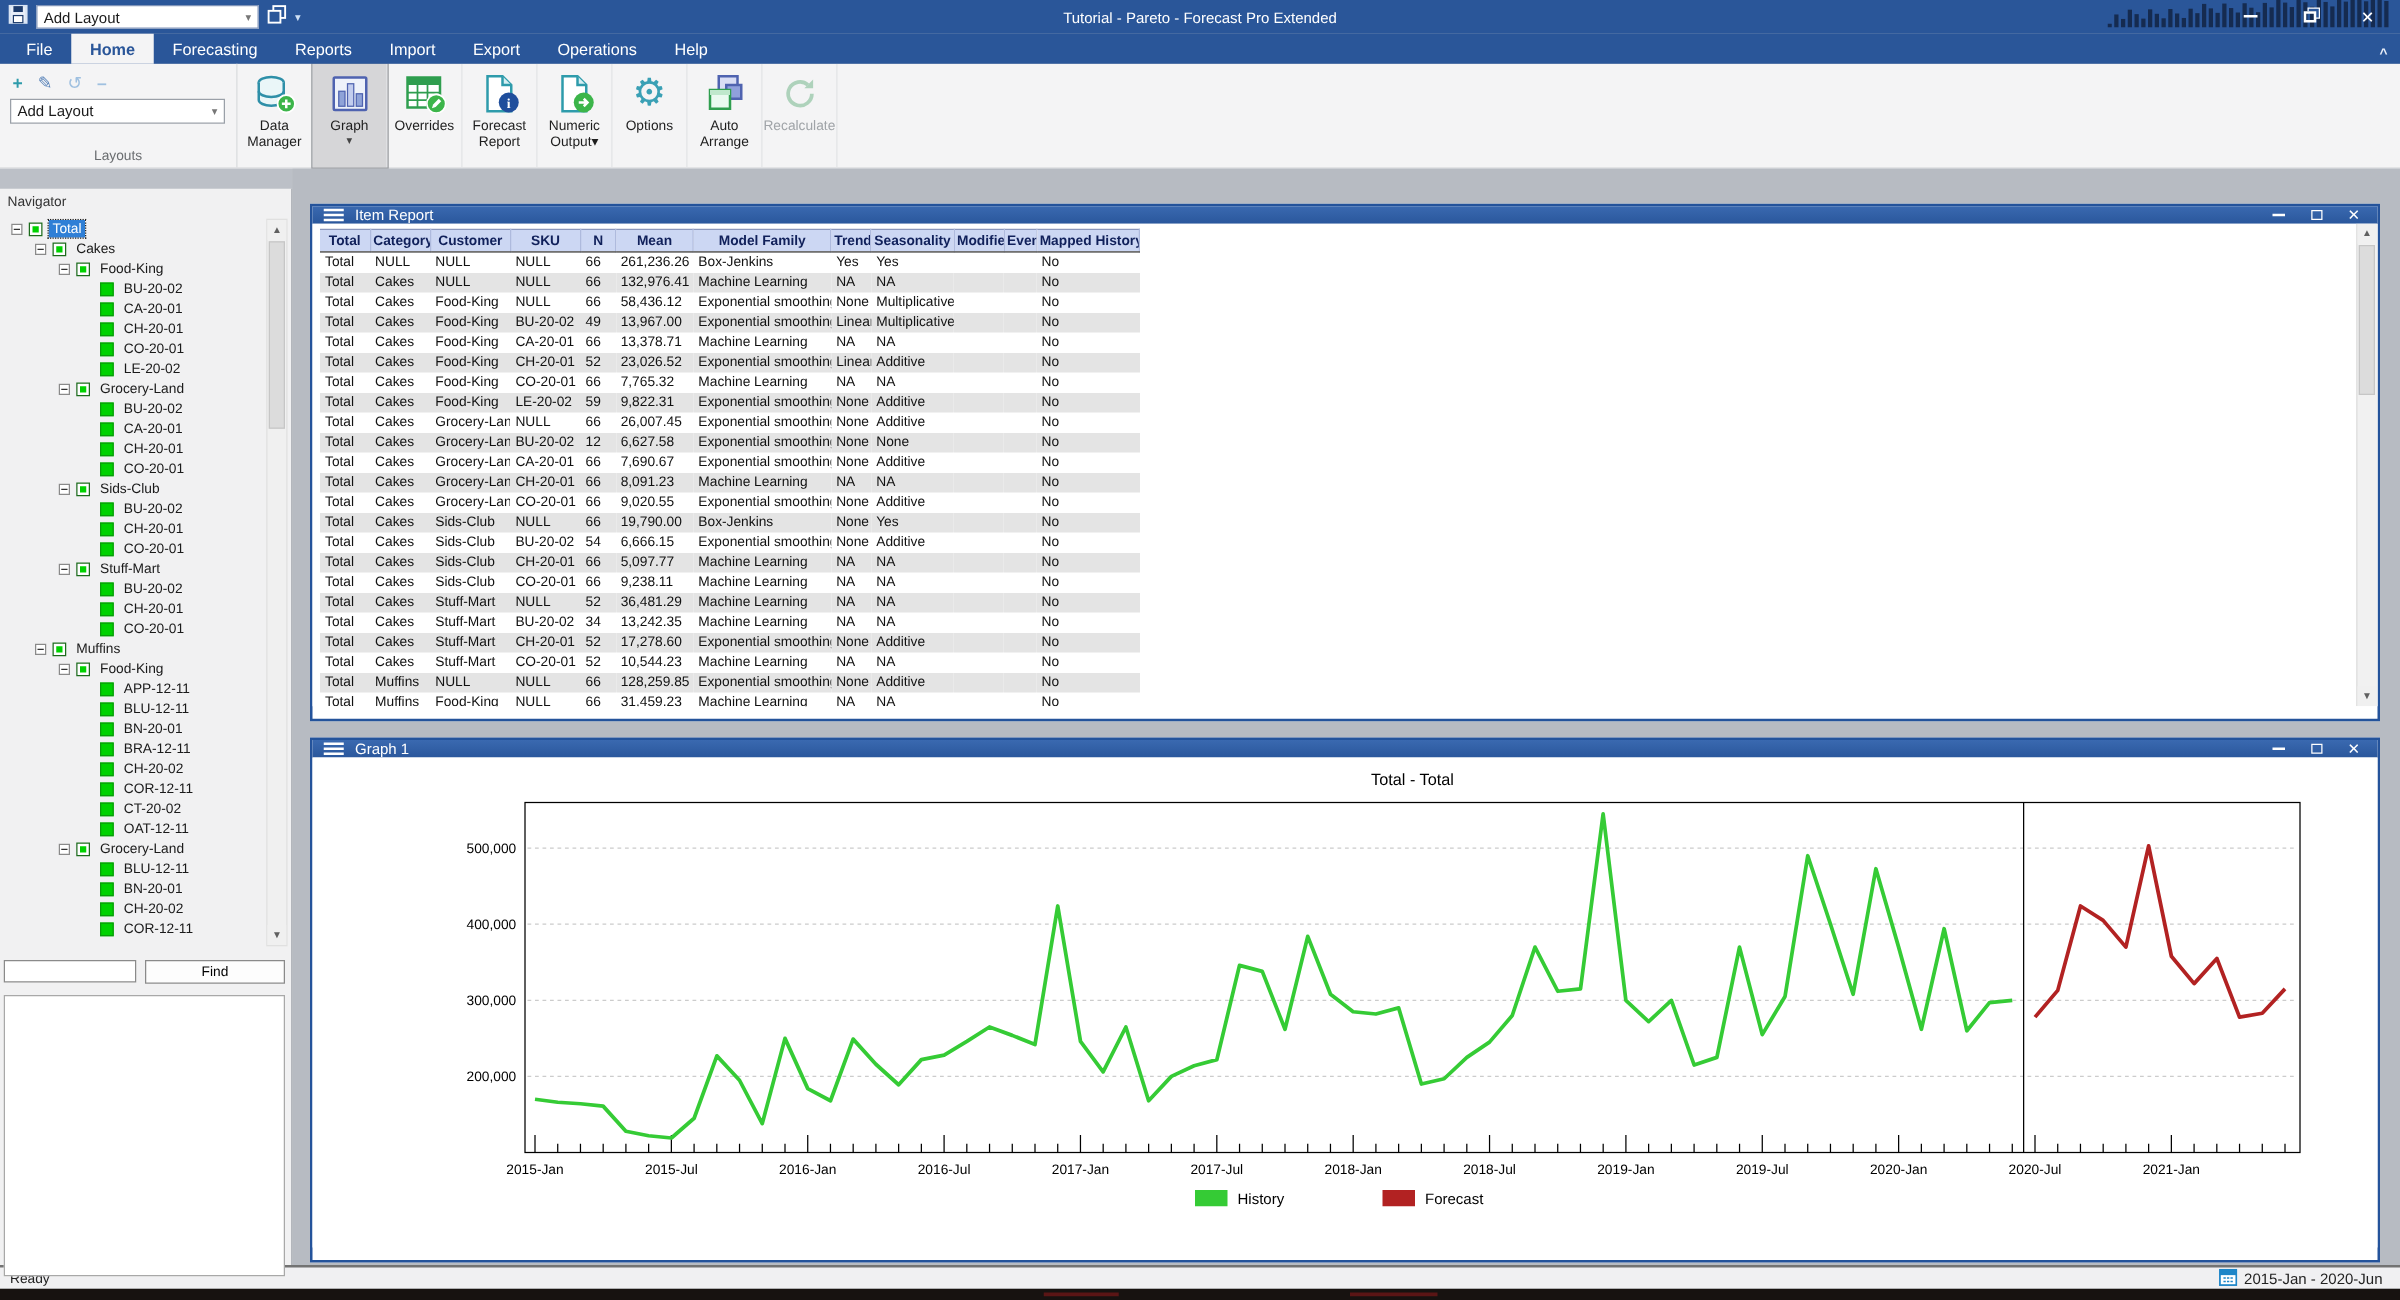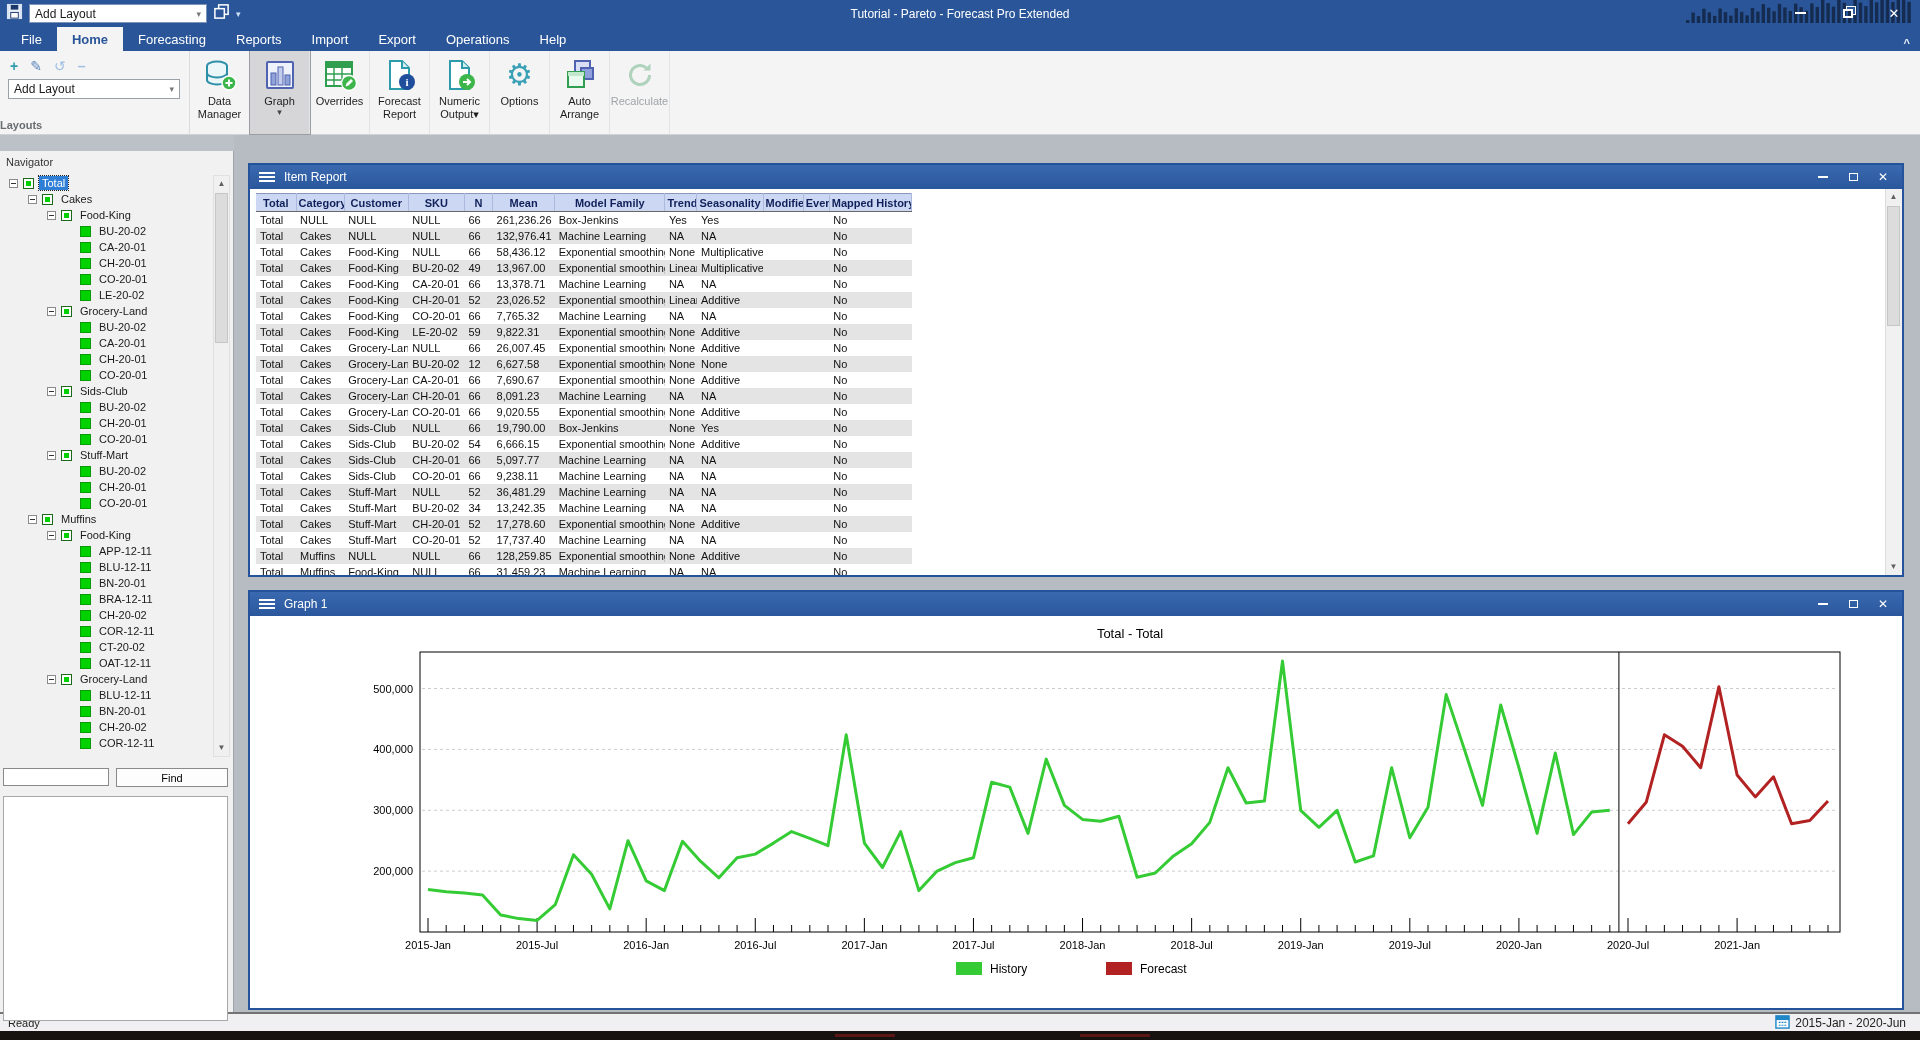--- a/index.html
+++ b/index.html
@@ -28,21 +28,21 @@
   
   .ribbon { height:84px; background:#f4f4f5; border-bottom:1px solid #cfd2d6; display:flex; }
   .layouts-group { width:190px; position:relative; padding:5px 8px 0; border-right:1px solid #d9dbde; flex:none; }
   .small-icons { display:flex; gap:12px; height:20px; align-items:center; padding-left:2px; }
   .si { font-size:14px; line-height:14px; cursor:default; }
   .si-plus { color:#2e9bab; font-weight:bold; }
   .si-pencil { color:#5b85ba; }
   .si-undo { color:#9fc0e0; }
   .si-minus { color:#9fc0e0; font-weight:bold; }
   .ribbon-combo { margin-top:3px; width:172px; height:20px; background:#fff; border:1px solid #9aa0a8; font-size:12px; display:flex; justify-content:space-between; align-items:center; padding:0 5px; color:#1a1a1a; cursor:default; }
-  .group-label { position:absolute; bottom:3px; left:0; right:0; text-align:left; color:#6a6d70; font-size:11px;font-weight:bold; }
+  .group-label { position:absolute; bottom:3px; left:0; right:0; text-align:center; color:#6a6d70; font-size:11px; }
   .rb-buttons { display:flex; }
   .rb-btn { width:60px; display:flex; flex-direction:column; align-items:center; padding-top:5px; border-right:1px solid #e2e4e6; cursor:pointer; }
   .rb-btn .ic { height:38px; display:flex; align-items:center; justify-content:center; }
   .rb-btn .lbl { font-size:11px; color:#1e1e1e; text-align:center; line-height:13px; margin-top:1px; }
   .rb-btn.selected { background:#d6d6d8; outline:1px solid #9a9da1; }
   .rb-btn.disabled .lbl { color:#a0a4a8; }
   .gear-glyph { font-size:30px; color:#3aa0b5; line-height:30px; }
   .dd-below { font-size:9px; color:#444; line-height:8px; }
 
   
@@ -62,21 +62,21 @@
   .ts-arrow { position:absolute; left:0; width:15px; height:16px; text-align:center; font-size:8px; color:#606060; line-height:16px; background:#f0f0f0; cursor:default; }
   .ts-up { top:0; } .ts-down { bottom:0; }
   .ts-thumb { position:absolute; left:1px; top:17px; width:13px; height:150px; background:#dcdcdc; border:1px solid #c6c6c6; cursor:default; }
   .find-row { position:absolute; top:617px; left:3px; right:5px; display:flex; gap:7px; }
   .find-input { width:106px; height:18px; border:1px solid #8a8a8a; background:#fff; font-size:11px; padding:0 3px; font-family:"Liberation Sans",sans-serif; }
   .find-btn { flex:1; height:19px; border:1px solid #8a8a8a; background:#fdfdfd; font-size:11px; text-align:center; line-height:18px; cursor:default; }
   .nav-box { position:absolute; top:645px; left:3px; right:5px; height:225px; background:#fff; border:1px solid #a8a8a8; }
 
   .mdi { flex:1; position:relative; background:#b7bbc2; }
   .window { position:absolute; border:2px solid #24539b; background:#fff; }
-  .win-titlebar { height:24px; background:linear-gradient(#3a69b0,#2a579c); display:flex; align-items:center; color:#fff;justify-content:space-between; }
+  .win-titlebar { height:14px; background:linear-gradient(#3a69b0,#2a579c); display:flex; align-items:center; color:#fff;justify-content:space-between; }
   .hamburger { width:16px; margin:0 9px; flex:none; cursor:default; }
   .hamburger span { display:block; height:2px; background:#fff; margin:2px 0; }
   .win-title { font-size:12px; }
   .win-controls { margin-left:auto; display:flex; padding-right:4px; }
   .win-btn { width:30px; height:20px; display:flex; align-items:center; justify-content:center; color:#fff; cursor:default; font-size:12px; }
   .wg-min { width:10px; height:2px; background:#fff; display:block; }
   .wg-max { width:9px; height:8px; border:1.5px solid #fff; display:block; }
 
   .item-report { left:14px; top:28px; width:1656px; height:414px; }
   .ir-body { position:relative; height:386px; overflow:hidden; background:#fff; }
@@ -792,21 +792,21 @@
                 <td></td>
                 <td></td>
                 <td>No</td>
               </tr>
               <tr>
                 <td>Total</td>
                 <td>Cakes</td>
                 <td>Stuff-Mart</td>
                 <td>CO-20-01</td>
                 <td>52</td>
-                <td>17,737.40</td>
+                <td>10,544.23</td>
                 <td>Machine Learning</td>
                 <td>NA</td>
                 <td>NA</td>
                 <td></td>
                 <td></td>
                 <td>No</td>
               </tr>
               <tr>
                 <td>Total</td>
                 <td>Muffins</td>

